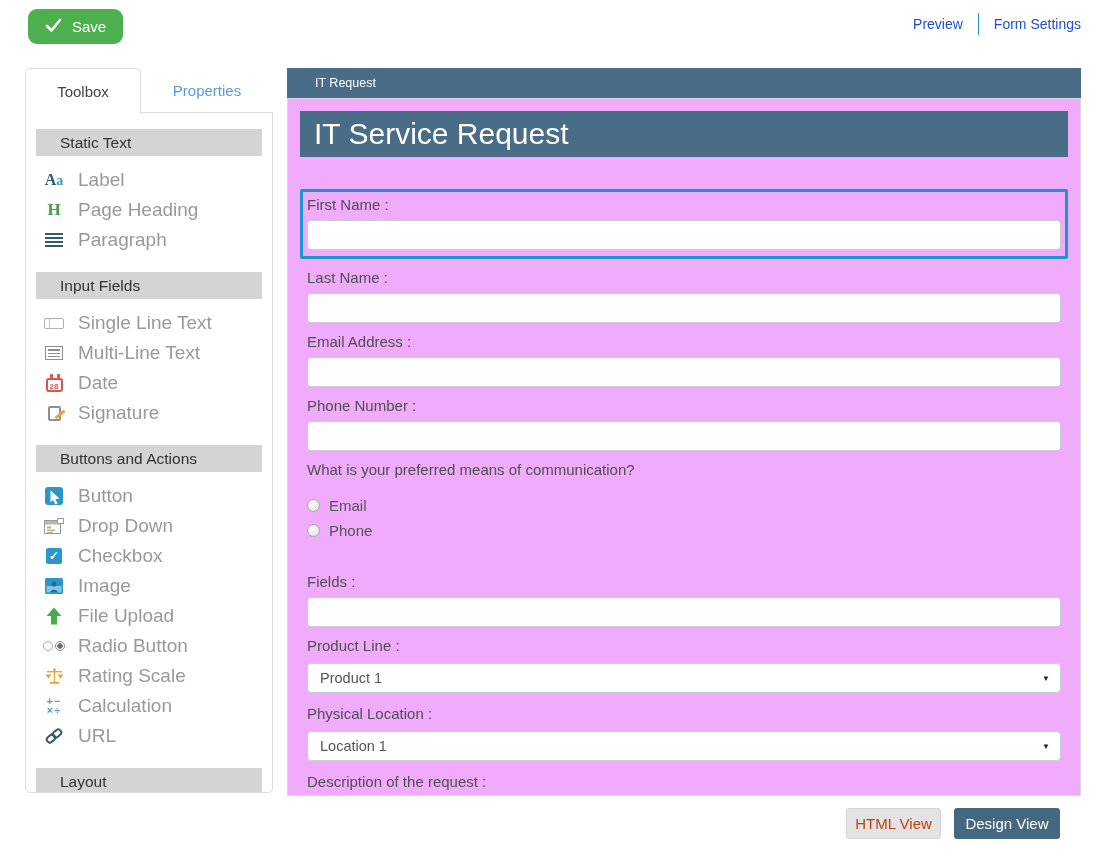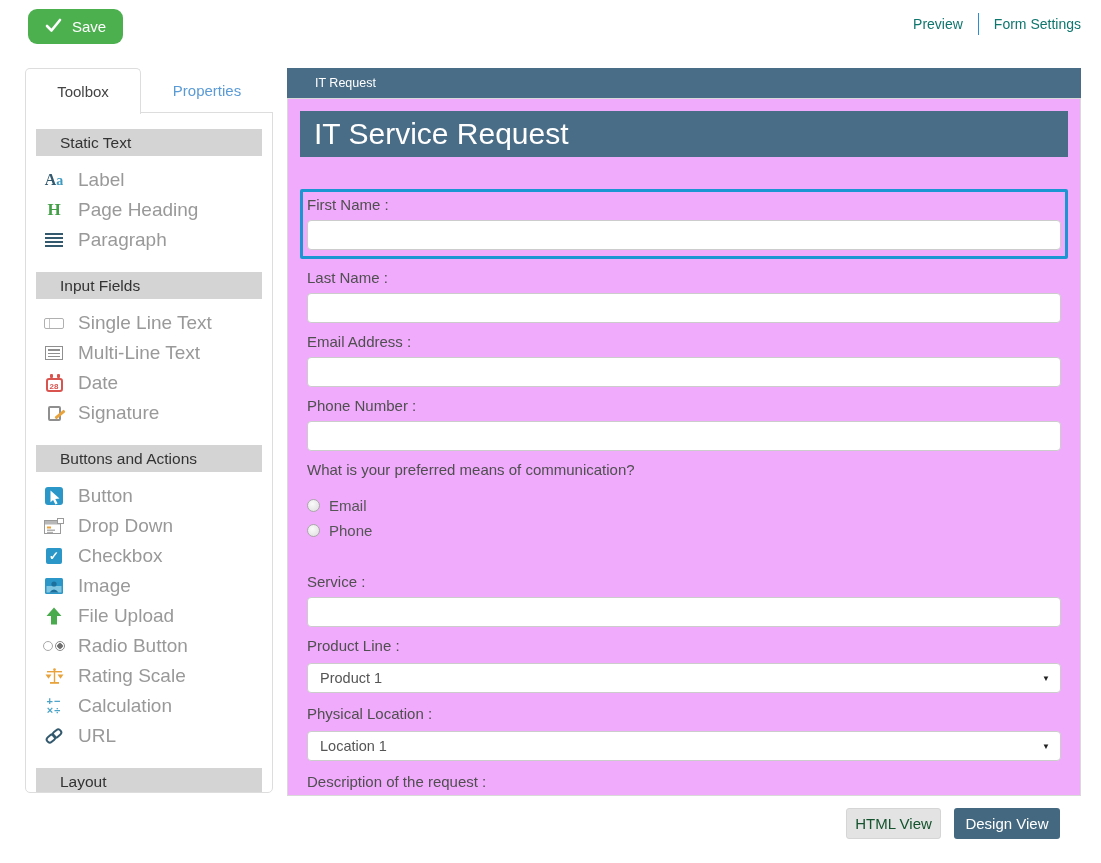--- a/index.html
+++ b/index.html
@@ -5,21 +5,21 @@
   * { margin:0; padding:0; box-sizing:border-box; }
   html,body { width:1101px; height:863px; background:#fff; overflow:hidden;
               font-family:"Liberation Sans", sans-serif; position:relative; }
 
   
   .save-btn { position:absolute; left:28px; top:9px; width:95px; height:35px;
               background:#4cb04f; border:none; border-radius:9px; color:#fff;
               font-size:15px; display:flex; align-items:center; justify-content:center;
               gap:10px; cursor:pointer; font-family:inherit; }
   .top-links { position:absolute; right:20px; top:13px; display:flex; align-items:center; gap:15px; }
-  .top-link { color:#0f766e; font-size:14px; text-decoration:none; cursor:pointer;text-align:center; }
+  .top-link { color:#1d4ed8; font-size:14px; text-decoration:none; cursor:pointer;text-align:center; }
   .top-links .vdiv { width:1px; height:22px; background:#2a8fd0; }
 
   
   .sidebar { position:absolute; left:25px; top:68px; width:248px; }
   .tabs { display:flex; height:45px; }
   .tab { display:flex; align-items:center; justify-content:center; font-size:15px; cursor:pointer; }
   .tab.active { width:116px; background:#fff; color:#444; border:1px solid #ddd;
                 border-bottom:none; border-radius:5px 5px 0 0; position:relative; z-index:2; }
   .tab.inactive { flex:1; color:#5b9bd5; border-bottom:1px solid #ddd; }
   .sidebar-body { border:1px solid #ddd; border-top:none; border-radius:0 0 5px 5px;
@@ -82,21 +82,21 @@
                   background:radial-gradient(circle at 40% 35%, #fafafa, #ddd); }
   .radio-label { font-size:15px; color:#555; }
   .fselect { height:30px; border:1px solid #ccc; border-radius:4px; display:flex; align-items:center;
              justify-content:space-between; padding:0 10px 0 12px; color:#555; font-size:14.5px;
              margin-top:5px; margin-bottom:8px; cursor:pointer; background:#fff; }
   .caret { font-size:8px; color:#222; }
   .fgroup.select-group .flabel { margin-bottom:8px; }
 
   
   .html-view-btn { position:absolute; left:846px; top:808px; width:95px; height:31px;
-    background:#e3e3e3; border:1px solid #d5d5d5; border-radius:3px; color:#14532d;
+    background:#e3e3e3; border:1px solid #d5d5d5; border-radius:3px; color:#c2410c;
     font-size:15px; cursor:pointer; font-family:inherit; }
   .design-view-btn { position:absolute; left:954px; top:808px; width:106px; height:31px;
     background:#44687f; border:none; border-radius:3px; color:#fff;
     font-size:15px; cursor:pointer; font-family:inherit; }
 </style>
 </head>
 <body>
 
 <button class="save-btn">
   <span>
@@ -295,21 +295,21 @@
           <span class="radio-label">Email</span>
         </div>
         <div class="radio-row">
           <span class="radio-circle"></span>
           <span class="radio-label">Phone</span>
         </div>
       </div>
     </div>
 
     <div class="fgroup">
-      <label class="flabel">Service :</label>
+      <label class="flabel">Fields :</label>
       <input class="finput" type="text" value="" style="">
     </div>
 
     <div class="fgroup select-group">
       <label class="flabel">Product Line :</label>
       <div class="fselect">
         <span>Product 1</span>
         <span class="caret">▼</span>
       </div>
     </div>

